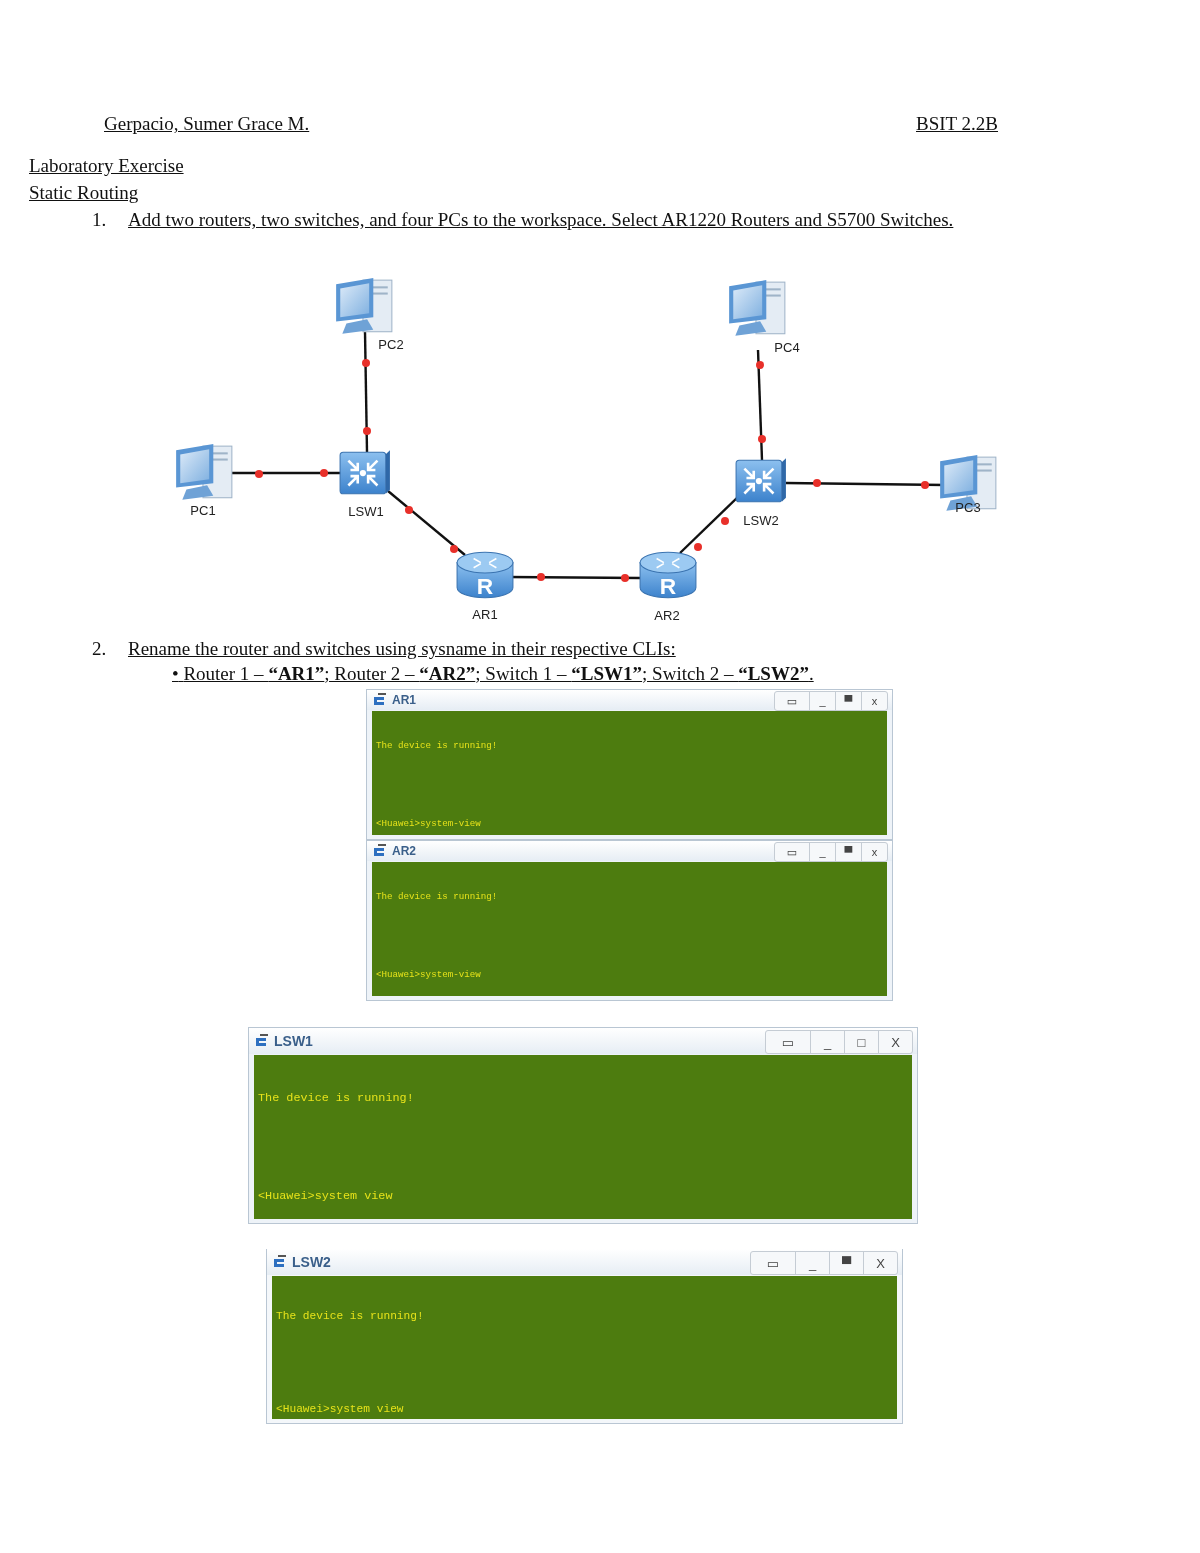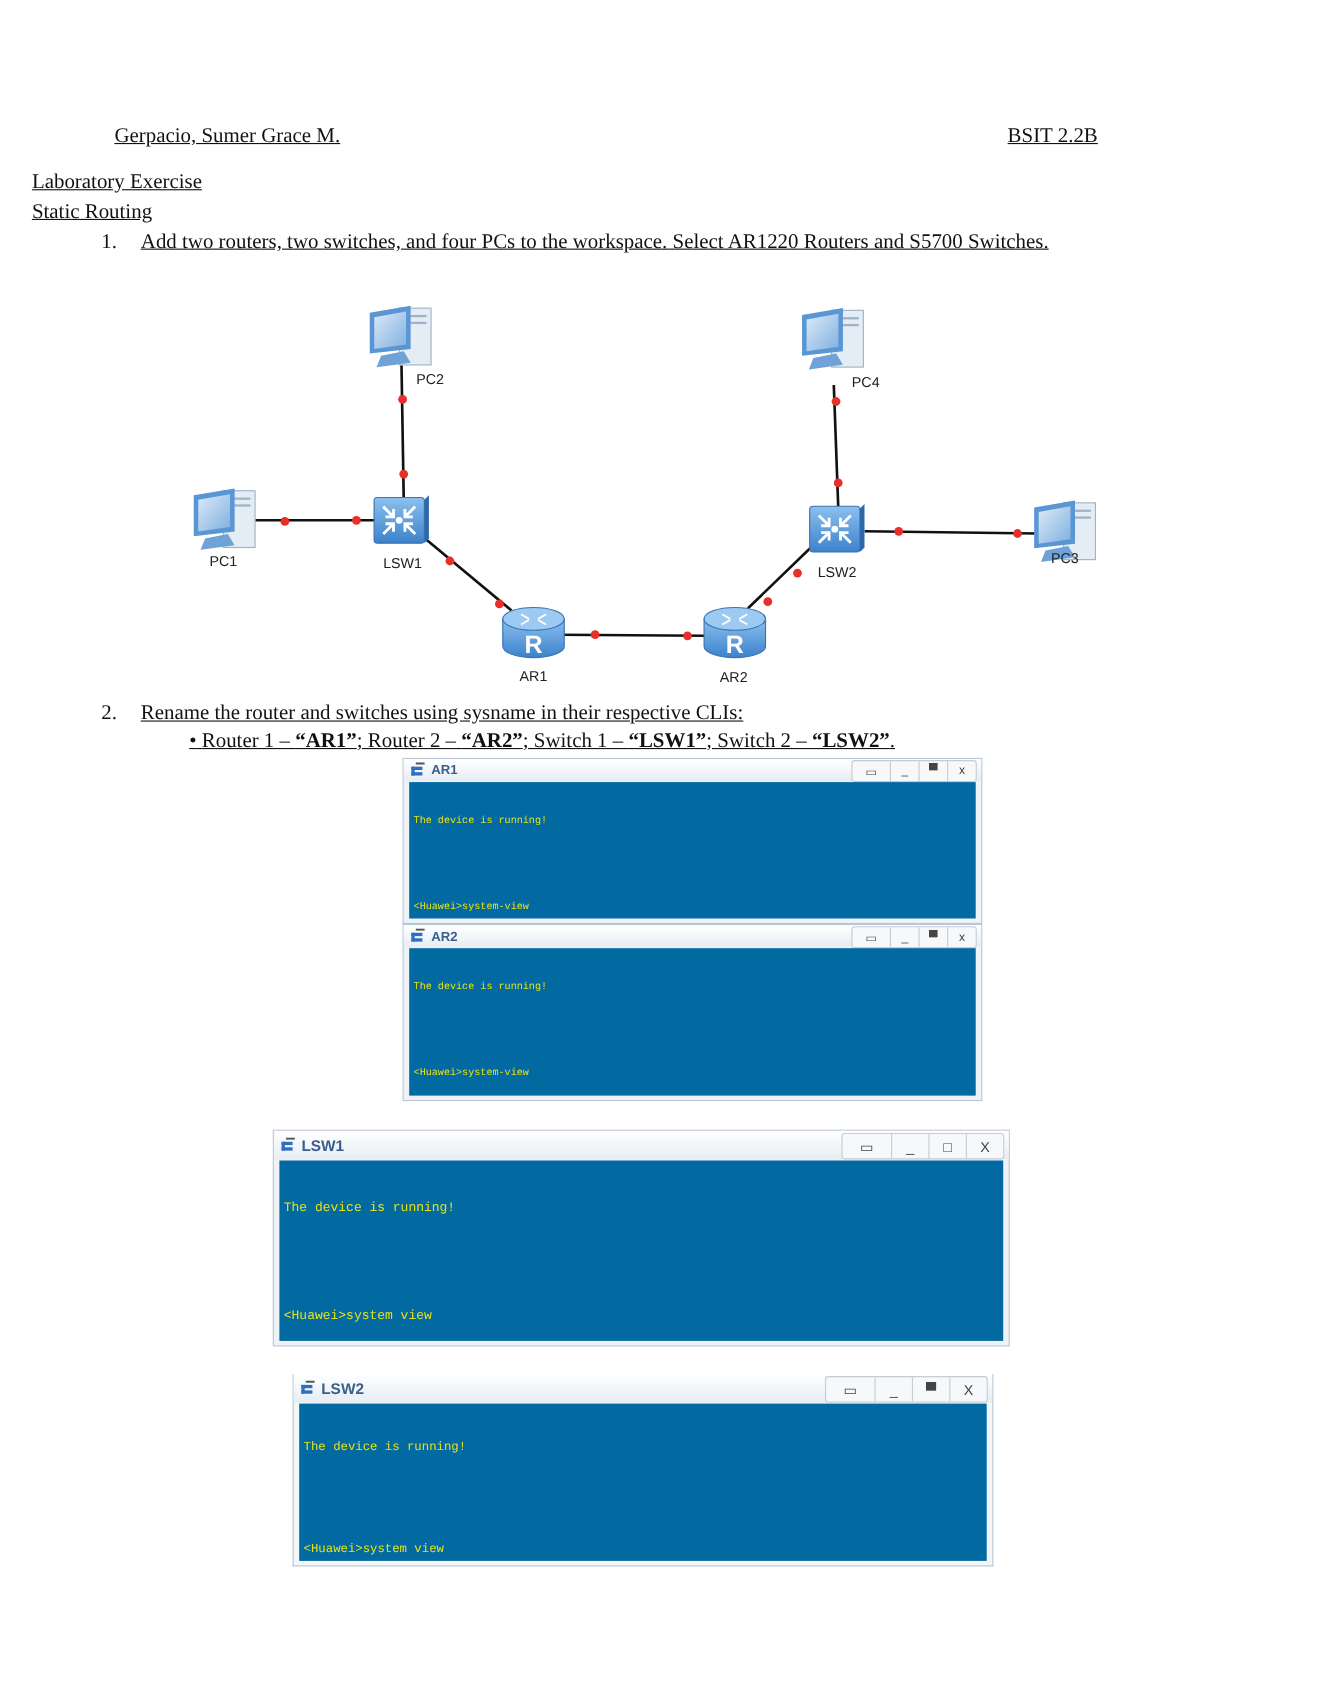--- a/index.html
+++ b/index.html
@@ -42,21 +42,21 @@
       position: absolute; right: 4px; top: 1px; height: 18px; display: flex;
       border: 1px solid #c5ccd4; border-radius: 3px; background: #f6f8fa;
     }
     .win .btn {
       width: 26px; height: 18px; display: flex; align-items: center; justify-content: center;
       border-left: 1px solid #c5ccd4; font-family: "Liberation Sans", sans-serif;
       font-size: 11px; color: #444; box-sizing: border-box;
     }
     .win .btn:first-child { border-left: none; width: 34px; }
     .win .term {
-      position: absolute; left: 5px; right: 5px; bottom: 4px; background: #0369a1;
+      position: absolute; left: 5px; right: 5px; bottom: 4px; background: #4d7c0f;
       font-family: "Liberation Mono", "DejaVu Sans Mono", monospace; color: #e6e21a;
       white-space: pre; overflow: hidden; padding: 2px 4px; box-sizing: border-box;
     }
     .term .line { display: block; }
     .win.small .term { font-size: 9.2px; line-height: 13px; }
     .win.large .term { font-size: 11.8px; line-height: 16.4px; }
     .win.large .titlebar { height: 26px; }
     .win.large .title-text { font-size: 14px; }
     .win.large .btns { height: 22px; top: 2px; }
     .win.large .btn { height: 22px; width: 34px; font-size: 13px; }

